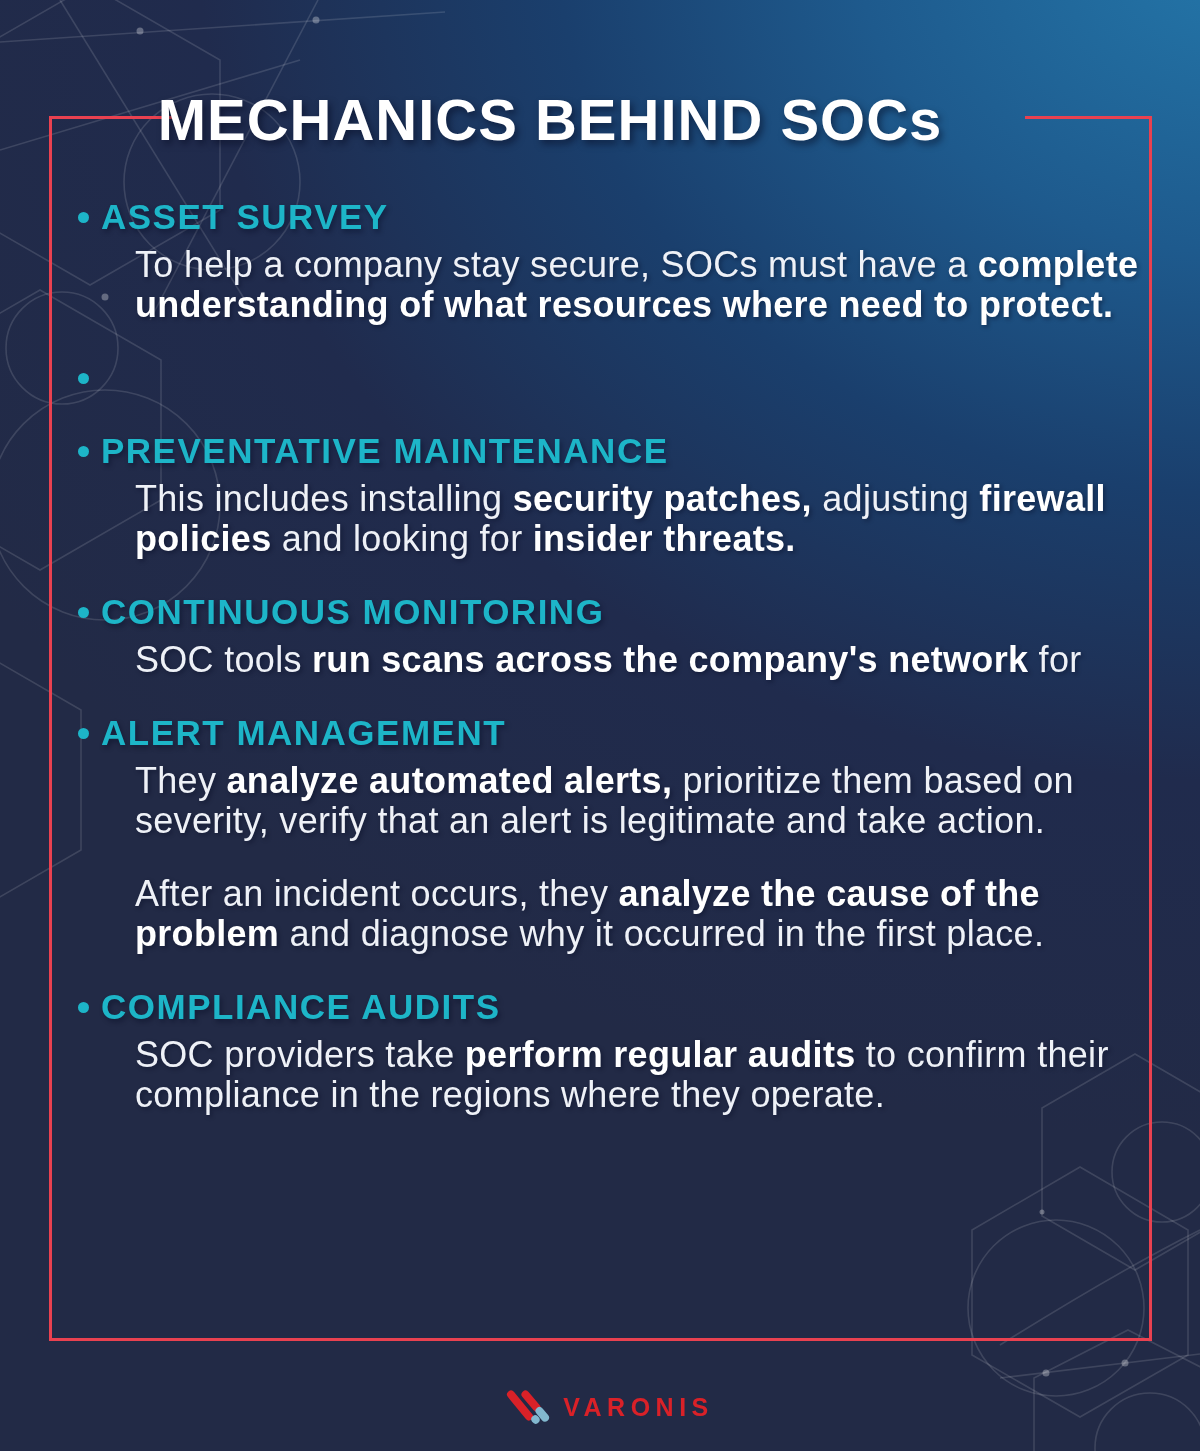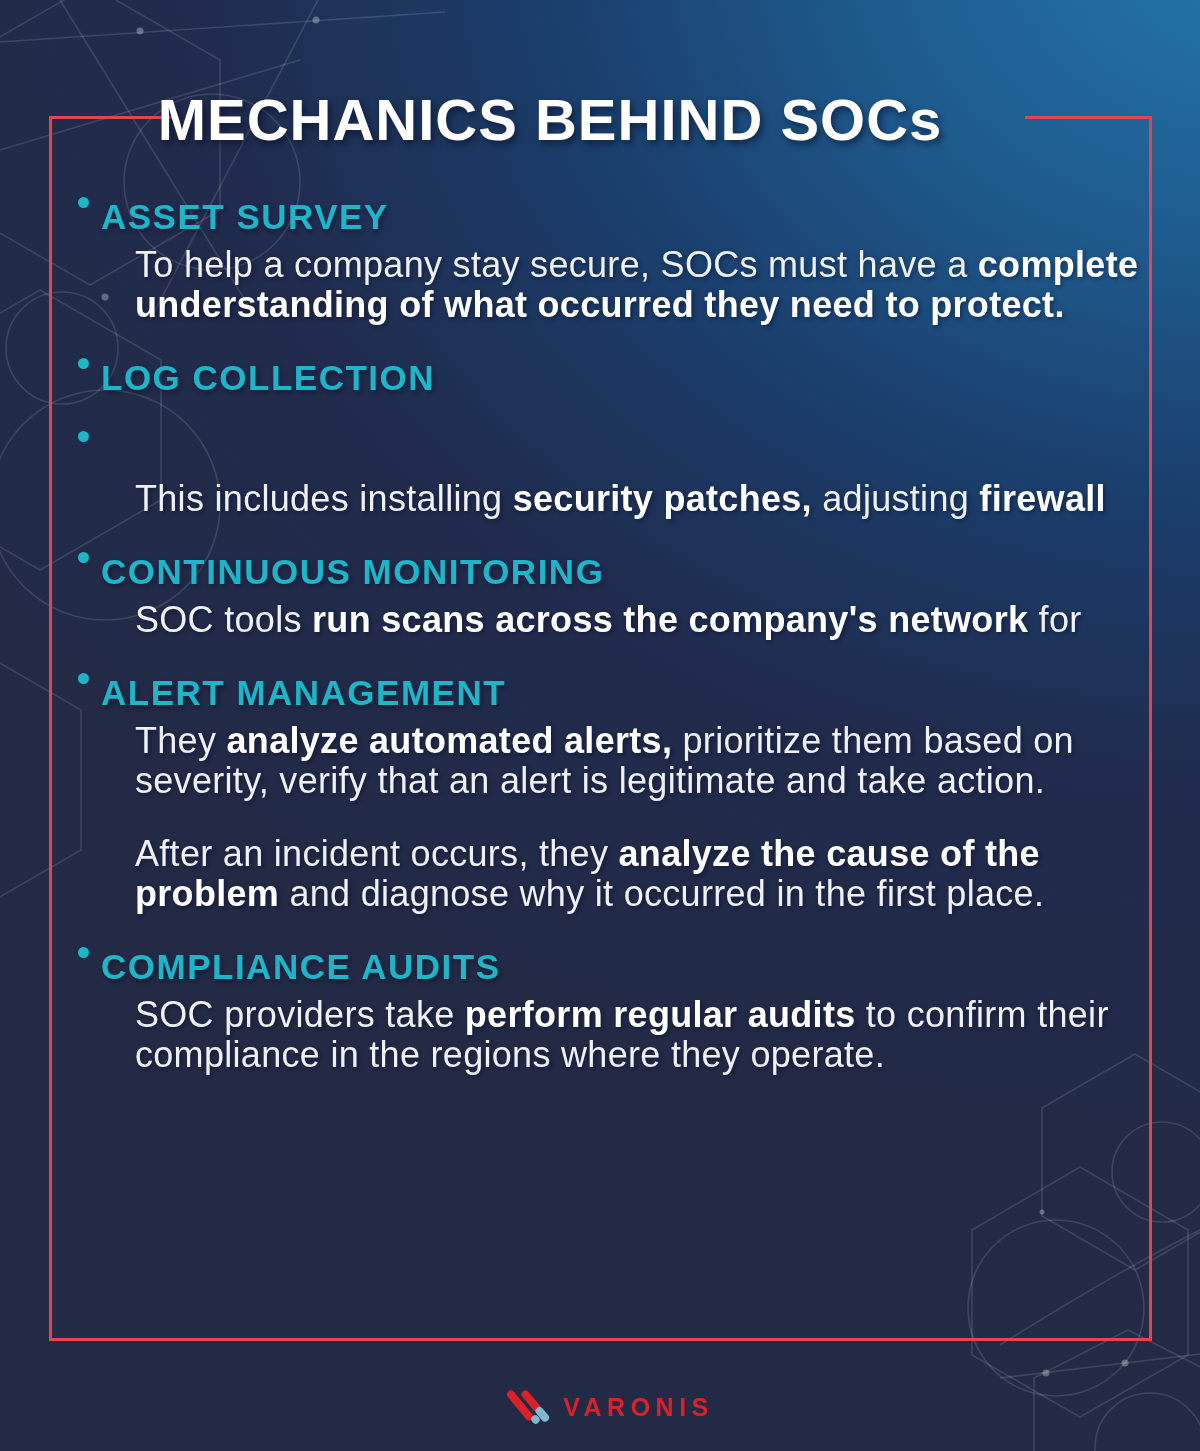--- a/index.html
+++ b/index.html
@@ -44,21 +44,21 @@
     padding-left:36px;
   }
 
   .content{
     position:absolute;
     left:78px; top:197px; width:1030px;
   }
   .section{margin-bottom:33px;}
   .section-heading{
     display:flex;
-    align-items:flex-start;
+    align-items:center;
     height:40px;
   }
   .bullet{
     width:11px;height:11px;border-radius:50%;
     background:var(--accent-teal);
     margin-right:12px;
     flex:0 0 auto;
   }
   .heading-label{
     color:var(--accent-teal);
@@ -145,37 +145,38 @@
 <h1 class="title">MECHANICS BEHIND SOCs</h1>
 
 <main class="content" id="sections-container">
   <section class="section">
     <div class="section-heading">
       <span class="bullet"></span>
       <span class="heading-label">ASSET SURVEY</span>
     </div>
     <div class="section-body">
         <div class="body-line"><span>To help a company stay secure, SOCs must have a </span><b>complete</b></div>
-        <div class="body-line"><b>understanding of what occurred they need to protect.</b></div>
-      </div>
-  </section>
-
-  <section class="section">
-    <div class="section-heading">
-      <span class="bullet"></span>
-      <span class="heading-label">LOG COLLECTION</span>
-    </div>
-  </section>
-
-  <section class="section">
-    <div class="section-heading">
-      <span class="bullet"></span>
+        <div class="body-line"><b>understanding of what resources where need to protect.</b></div>
+      </div>
+  </section>
+
+  <section class="section">
+    <div class="section-heading">
+      <span class="bullet"></span>
+    </div>
+  </section>
+
+  <section class="section">
+    <div class="section-heading">
+      <span class="bullet"></span>
+      <span class="heading-label">PREVENTATIVE MAINTENANCE</span>
     </div>
     <div class="section-body">
         <div class="body-line"><span>This includes installing </span><b>security patches,</b><span> adjusting </span><b>firewall</b></div>
+        <div class="body-line"><b>policies</b><span> and looking for </span><b>insider threats.</b></div>
       </div>
   </section>
 
   <section class="section">
     <div class="section-heading">
       <span class="bullet"></span>
       <span class="heading-label">CONTINUOUS MONITORING</span>
     </div>
     <div class="section-body">
         <div class="body-line"><span>SOC tools </span><b>run scans across the company's network</b><span> for</span></div>

